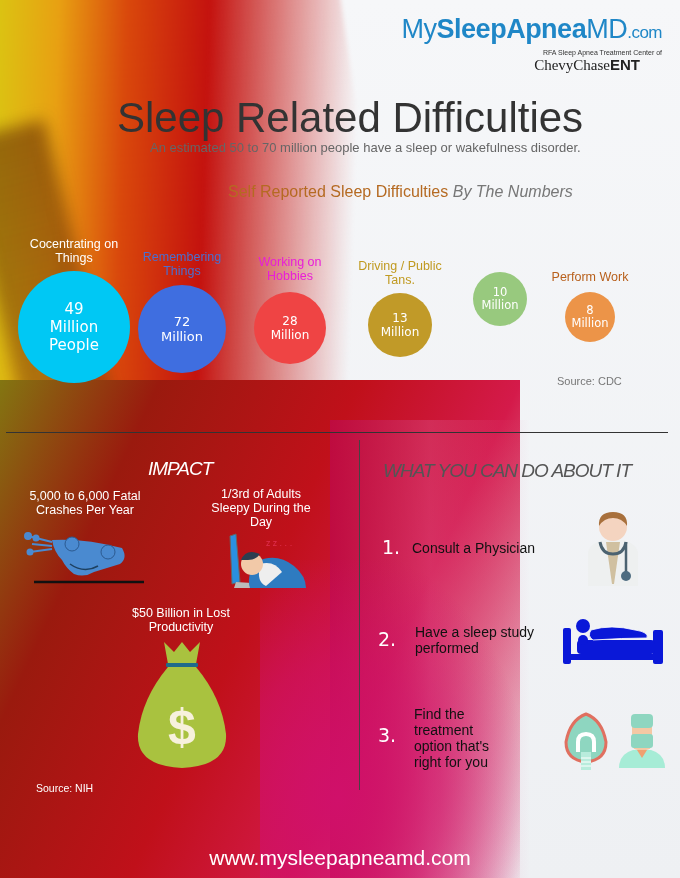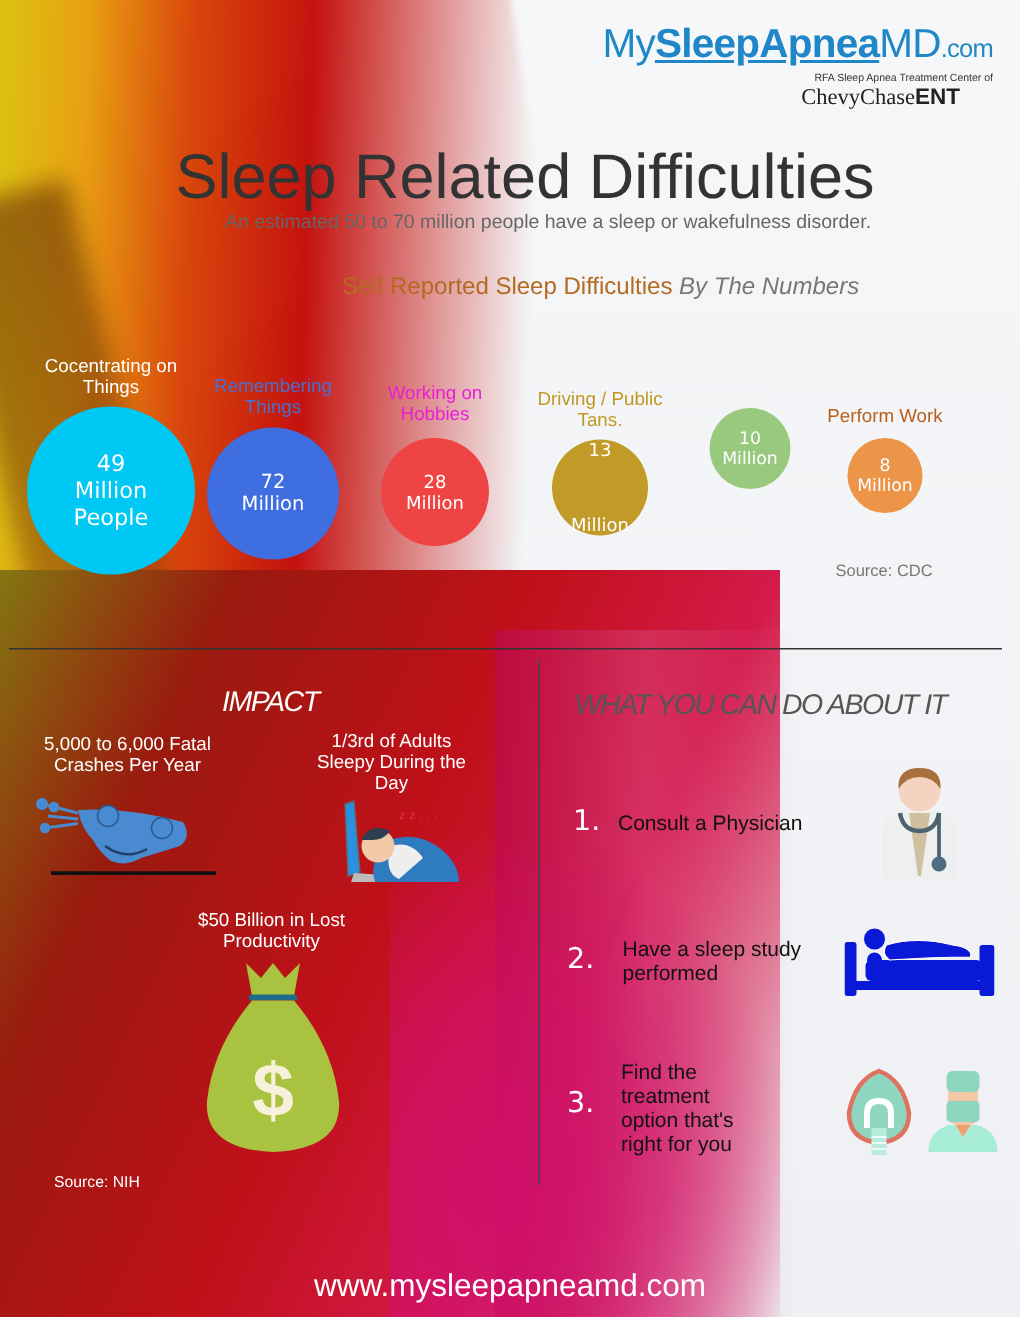--- a/index.html
+++ b/index.html
@@ -12,21 +12,21 @@
   .bg .lay2 { position:absolute; left:-40px; top:380px; width:560px; height:520px;
     background:linear-gradient(115deg,#7d8d12 0%,#9a1a0e 25%,#c0101a 50%,#d41a4a 70%,rgba(220,40,120,0) 100%); }
   .bg .lay3 { position:absolute; left:260px; top:560px; width:260px; height:340px;
     background:radial-gradient(ellipse at 30% 70%,#d0106a 0%,rgba(208,16,106,0.6) 40%,rgba(208,16,106,0) 75%); }
   .bg .lay4 { position:absolute; left:330px; top:420px; width:200px; height:460px;
     background:linear-gradient(90deg,rgba(190,10,70,0.85) 0%,rgba(220,80,140,0.4) 50%,rgba(255,255,255,0) 100%); }
   .bg .streak { position:absolute; left:40px; top:120px; width:90px; height:700px; background:linear-gradient(180deg,rgba(90,30,5,0.55),rgba(60,20,5,0.1)); transform:rotate(-14deg); filter:blur(8px); }
 
   .logo { position:absolute; right:18px; top:14px; text-align:right; }
   .logo .main { font-size:27px; color:#1f87c7; letter-spacing:-0.5px; line-height:30px; }
-  .logo .main b { font-weight:bold;text-decoration:underline; }
+  .logo .main b { font-weight:bold; }
   .logo .main small { font-size:17px; }
   .logo .sub { font-size:7px; color:#333; margin-top:1px; }
   .logo .ent { font-family:"Liberation Serif", serif; font-size:15px; color:#222; margin-right:22px; }
   .logo .ent b { font-family:"Liberation Sans", sans-serif; }
 
   .title { position:absolute; left:0; width:680px; top:94px; text-align:center; font-size:42px; color:#333; padding-left:20px; box-sizing:border-box; }
   .subtitle { position:absolute; left:150px; top:140px; font-size:13px; color:#666; }
   .section-heading { position:absolute; left:228px; top:183px; font-size:16px; color:#b56a22; }
   .section-heading i { color:#777; }
 
@@ -88,21 +88,21 @@
 </div>
 <div class="stat" style="left:250px; top:255px; width:80px;">
   <div class="label" style="color:#e81ed8;">Working on Hobbies</div>
   <div class="circle" style="width:72px; height:72px; margin-top:9px; background:#ef4444; font-size:12px; line-height:14px;">
     <span>28</span>
     <span>Million</span>
   </div>
 </div>
 <div class="stat" style="left:352px; top:259px; width:96px;">
   <div class="label" style="color:#c09a20;">Driving / Public Tans.</div>
-  <div class="circle" style="width:64px; height:64px; margin-top:6px; background:#c19a28; font-size:12px; line-height:14px;justify-content:space-between;">
+  <div class="circle" style="width:64px; height:64px; margin-top:6px; background:#c19a28; font-size:12px; line-height:14px;">
     <span>13</span>
     <span>Million</span>
   </div>
 </div>
 <div class="stat" style="left:452px; top:263px; width:96px;">
   <div class="circle" style="width:54px; height:54px; margin-top:9px; background:#98c97e; font-size:11.5px; line-height:13px;">
     <span>10</span>
     <span>Million</span>
   </div>
 </div>

